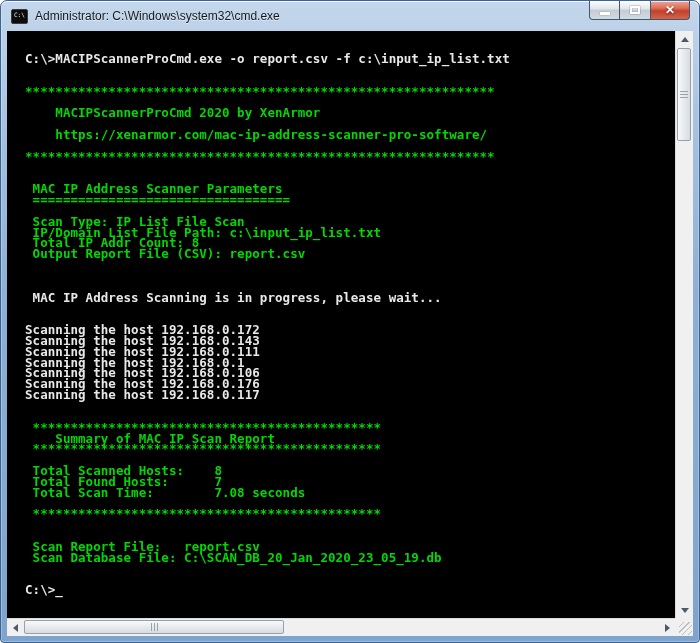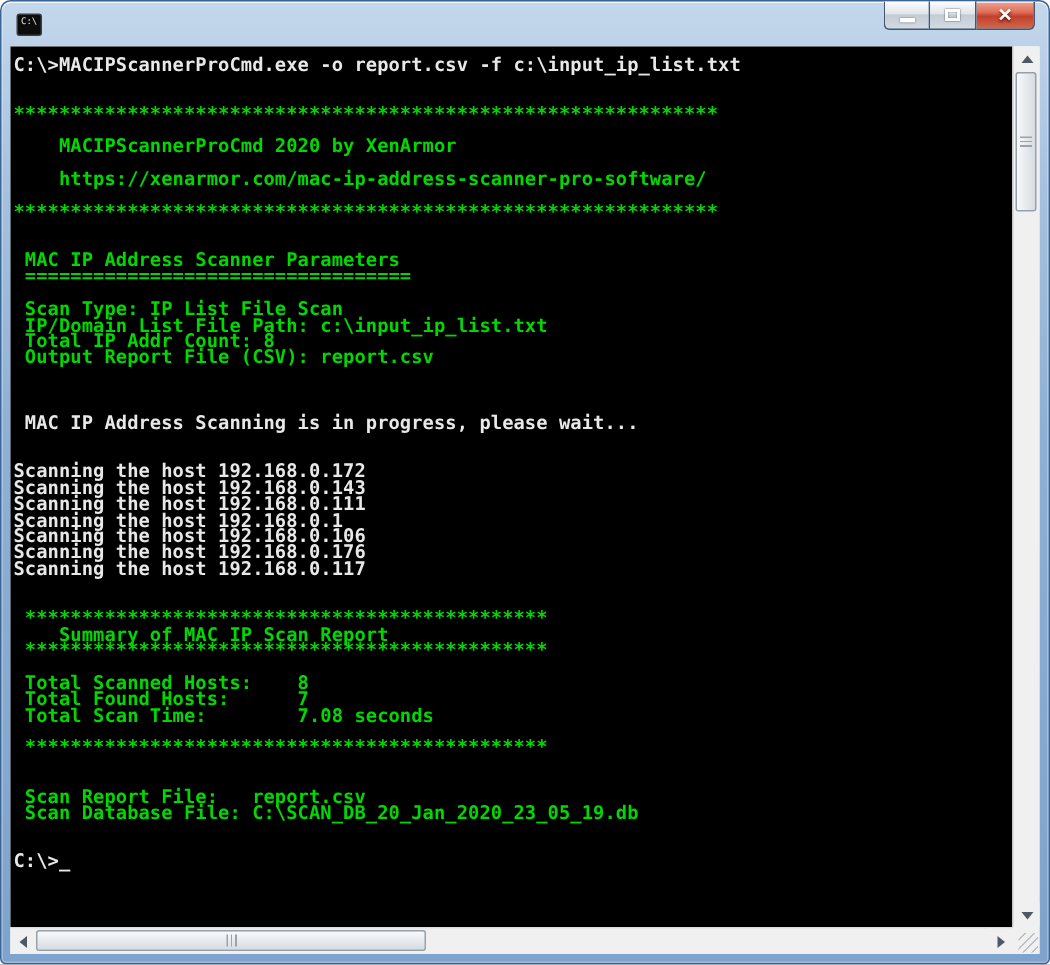--- a/index.html
+++ b/index.html
@@ -41,21 +41,21 @@
   .glyph-max{width:10px;height:8px;border:2px solid #ffffff;box-shadow:0 0 1px #2c3a48, inset 0 0 1px #2c3a48;}
   .glyph-close{color:#ffffff;font-size:12px;font-weight:bold;line-height:12px;text-shadow:0 1px 2px #5c170d;}
 
   
   .client{position:absolute;left:6px;right:6px;top:30px;bottom:6px;background:#f0f0f0;}
   .console{
     position:absolute;left:0;top:0;right:18px;bottom:18px;
     background:var(--console-bg,#000);overflow:hidden;
   }
   .console pre{
-    margin:0;padding:7px 0 0 2px;
+    margin:16px;padding:7px 0 0 2px;
     font-family:"DejaVu Sans Mono",monospace;
     font-size:12.5px;font-weight:bold;letter-spacing:.05px;
     line-height:10.85px;
   }
   .line{display:block;height:10.85px;white-space:pre;}
   .line.green{color:var(--green,#00d900);}
   .line.white{color:var(--white,#e8e8e8);}
 
   
   .vscroll{position:absolute;top:0;right:0;width:18px;bottom:18px;background:#f0f0f0;border-left:1px solid #dcdcdc;}
@@ -92,20 +92,21 @@
   }
 </style>
 </head>
 <body>
 
 <div class="stage">
   <div class="window">
 
     <div class="titlebar">
       <div class="app-icon">C:\</div>
+      <div class="title-text">Administrator: C:\Windows\system32\cmd.exe</div>
       <div class="caption-group">
         <div class="cap-btn btn-min">
           <div class="glyph-min"></div>
         </div>
         <div class="cap-btn btn-max">
           <div class="glyph-max"></div>
         </div>
         <div class="cap-btn btn-close">
           <span class="glyph-close">✕</span>
         </div>

